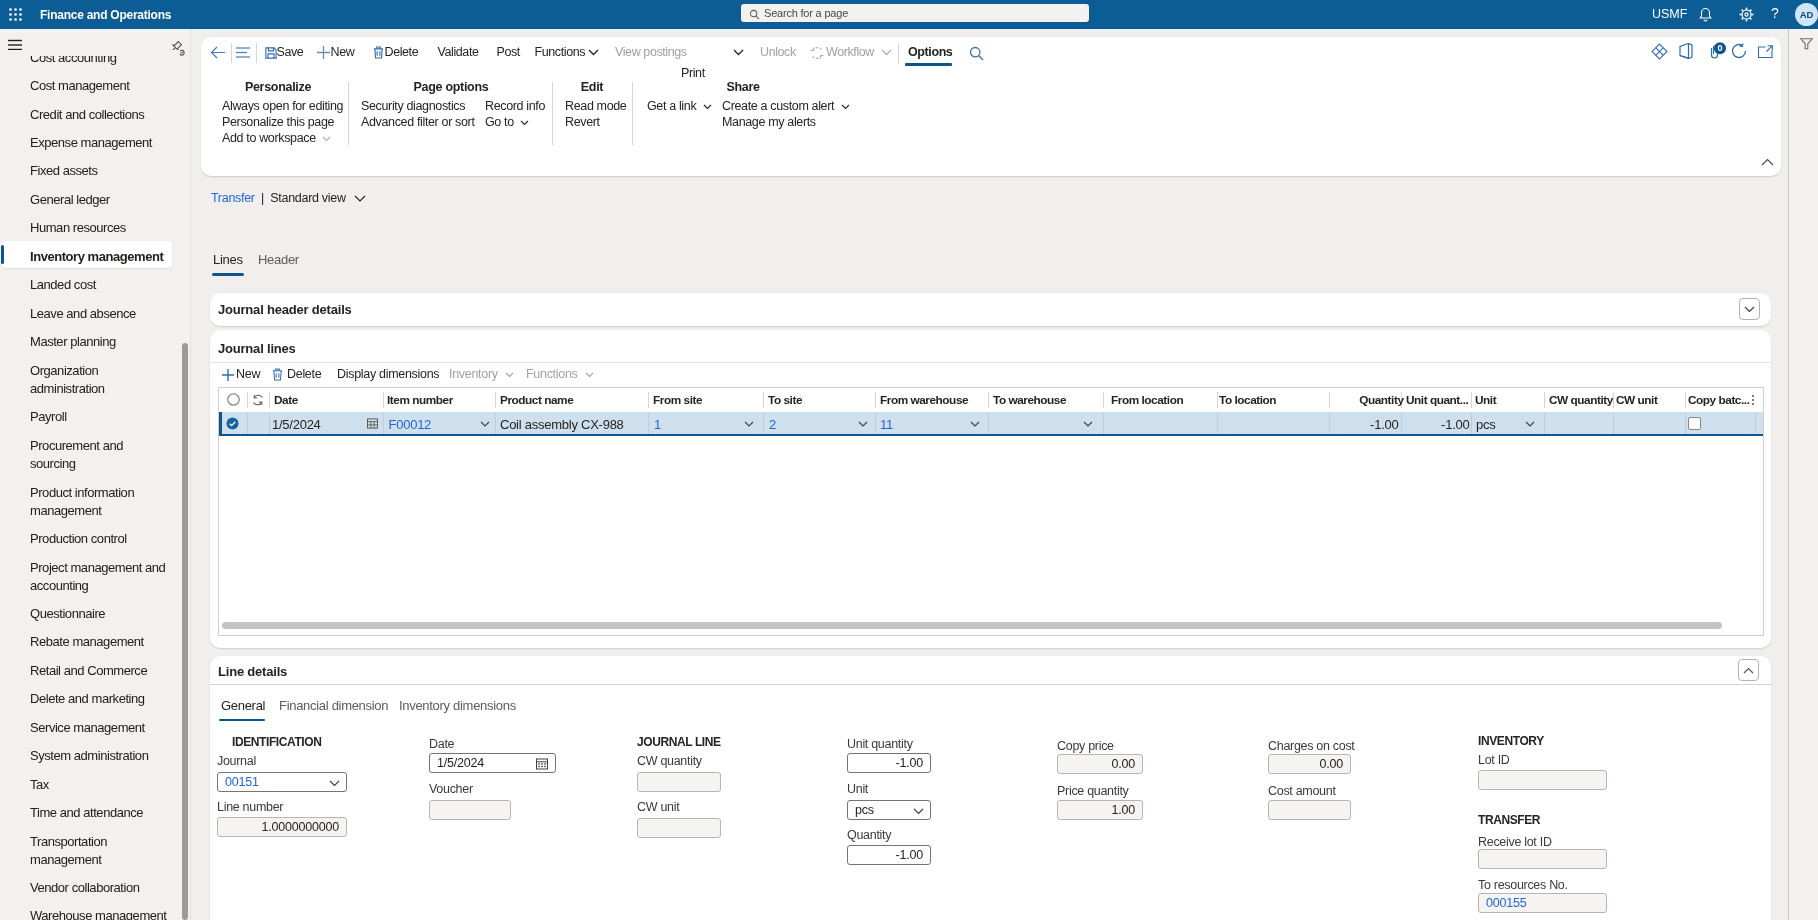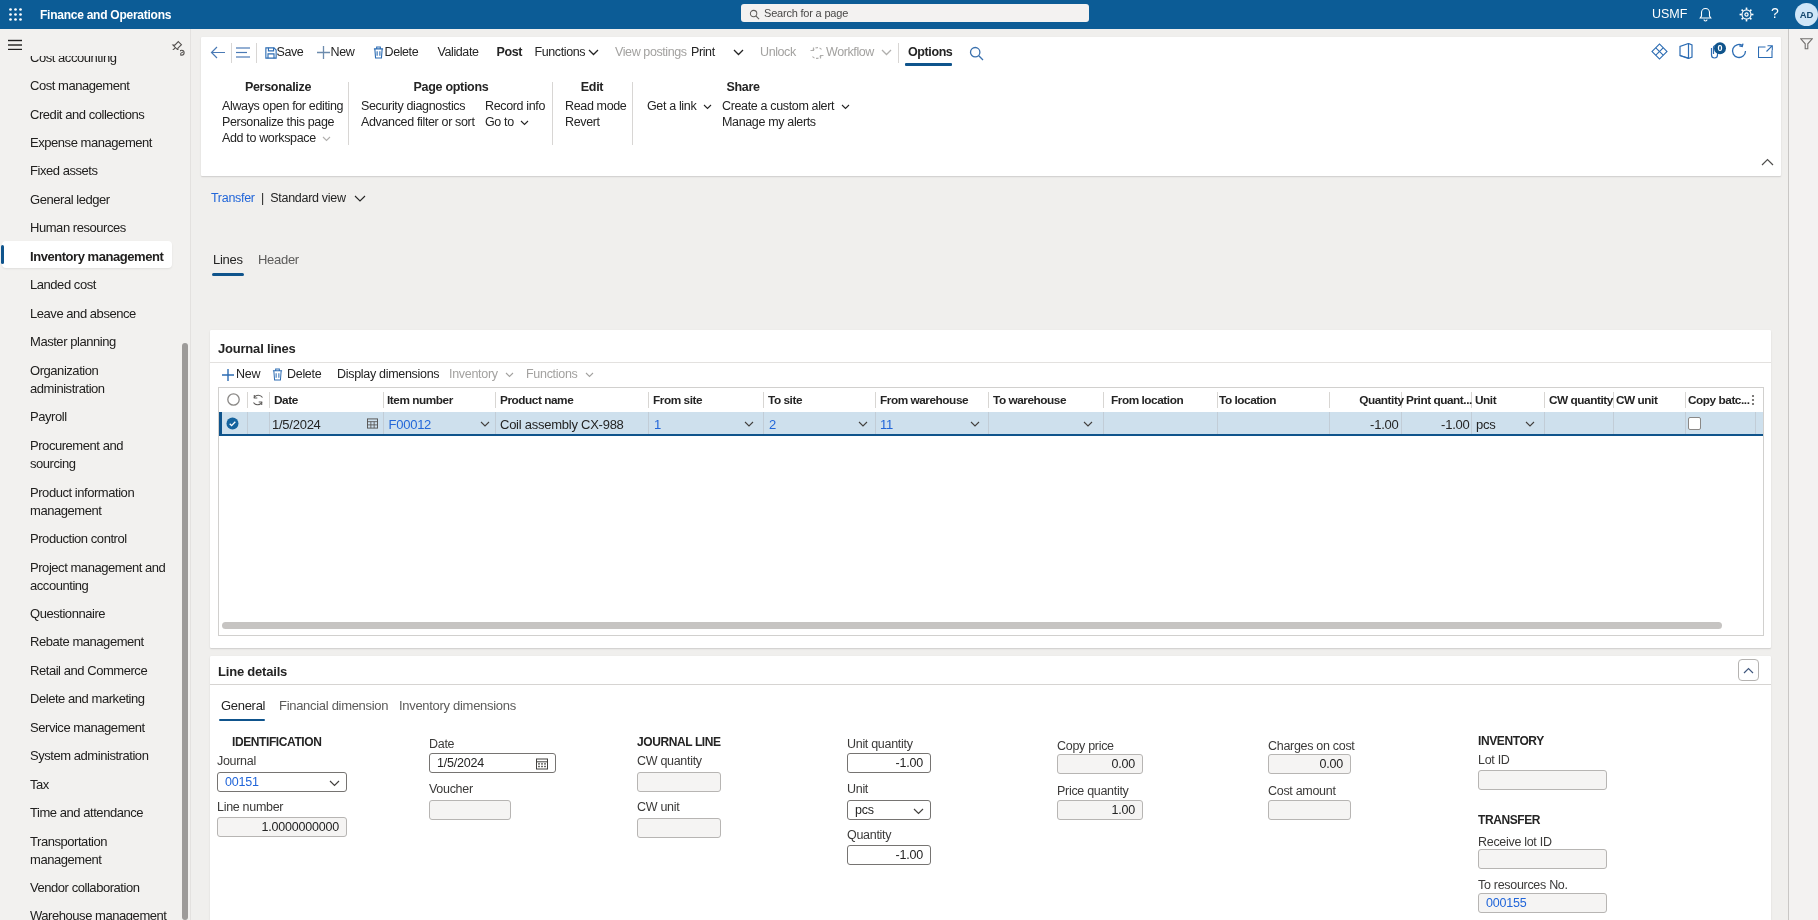--- a/index.html
+++ b/index.html
@@ -17,21 +17,21 @@
 
 #nav{position:absolute;left:0;top:29px;width:191px;height:891px;background:#f2f1ef;border-right:1px solid #e3e1df;overflow:hidden;}
 .navitem{position:absolute;left:30px;font-size:13px;color:#21201f;white-space:nowrap;letter-spacing:-0.45px;}
 #navsel{position:absolute;left:2px;top:212px;width:170px;height:27px;background:#fff;border-radius:4px;box-shadow:0 1px 2px rgba(0,0,0,.08);}
 #navbar{position:absolute;left:1px;top:216px;width:3px;height:19px;background:#0f548c;border-radius:2px;}
 #navthumb{position:absolute;left:182px;top:314px;width:6px;height:577px;background:#9d9b99;border-radius:3px;}
 
 #rail{position:absolute;left:1788px;top:29px;width:30px;height:891px;background:#f3f2f1;border-left:1px solid #c9c7c5;}
 
 #content{position:absolute;left:192px;top:29px;width:1596px;height:891px;background:#f0efed;}
-.card{position:absolute;background:#fff;border-radius:1px;box-shadow:0 1px 2px rgba(0,0,0,.09),0 0.5px 1px rgba(0,0,0,.06);}
+.card{position:absolute;background:#fff;border-radius:10px;box-shadow:0 1px 2px rgba(0,0,0,.09),0 0.5px 1px rgba(0,0,0,.06);}
 
 #ribbon{left:9px;top:8px;width:1580px;height:139px;}
 .rb1{position:absolute;top:8px;height:15px;line-height:15px;font-size:12.5px;letter-spacing:-0.4px;color:#242424;white-space:nowrap;}
 .gray{color:#a3a2a0;}
 .vsep{position:absolute;width:1px;background:#d8d6d4;}
 .grp-label{position:absolute;font-size:12.5px;font-weight:700;color:#242424;text-align:center;letter-spacing:-0.3px;}
 .grp-item{position:absolute;font-size:12.5px;color:#242424;white-space:nowrap;letter-spacing:-0.35px;}
 
 #crumb{position:absolute;left:19px;top:162px;font-size:12.5px;letter-spacing:-0.3px;color:#242424;}
 #crumb a{color:#2266d9;text-decoration:none;}
@@ -187,27 +187,27 @@
     <div class="rb1" style="left:75.5px;">Save</div>
     <svg class="abs" style="left:115.5px;top:9px" width="13" height="13" viewBox="0 0 13 13">
         <path d="M6.5 0v13M0 6.5h13" stroke="#6c8bad" stroke-width="1.3"></path>
       </svg>
     <div class="rb1" style="left:129.5px;">New</div>
     <svg class="abs" style="left:172px;top:9px" width="11" height="13" viewBox="0 0 12 14">
         <path d="M1 3h10M4 3V1h4v2M2 3l.8 10h6.4L10 3M4.5 5.5v5M7.5 5.5v5" fill="none" stroke="#2c6cb3" stroke-width="1.2"></path>
       </svg>
     <div class="rb1" style="left:183.5px;">Delete</div>
     <div class="rb1" style="left:236.5px;">Validate</div>
-    <div class="rb1" style="left:295.5px;font-weight:bold;">Post</div>
+    <div class="rb1" style="left:295.5px;">Post</div>
     <div class="rb1" style="left:333.5px;">Functions</div>
     <svg class="abs" style="left:387px;top:12px" width="11" height="7">
         <path d="M1 1l4.5 4.5L10 1" stroke="#242424" stroke-width="1.3" fill="none"></path>
       </svg>
     <div class="rb1 gray" style="left:414px;">View postings</div>
-    <div class="rb1" style="left:490px;">Print</div>
+    <div class="rb1" style="left:480px;margin-top:21px;">Print</div>
     <svg class="abs" style="left:532px;top:12px" width="11" height="7">
         <path d="M1 1l4.5 4.5L10 1" stroke="#242424" stroke-width="1.3" fill="none"></path>
       </svg>
     <div class="rb1 gray" style="left:559px;">Unlock</div>
     <svg class="abs" style="left:609px;top:9px" width="14" height="14" viewBox="0 0 14 14">
         <g stroke="#b0afad" stroke-width="1.2" fill="none">
           <path d="M11.5 3.5A5 5 0 0 0 3 4.5" stroke-dasharray="2.5 1.6"></path>
           <path d="M2.5 10.5A5 5 0 0 0 11 9.5" stroke-dasharray="2.5 1.6"></path>
           <path d="M3.5 1.5v3h-3M10.5 12.5v-3h3"></path>
         </g>
@@ -287,20 +287,28 @@
 </div>
   <div id="crumb"><a>Transfer</a>&nbsp;&nbsp;|&nbsp;&nbsp;Standard view
     <svg width="12" height="7" style="margin-left:5px">
         <path d="M1 1l5 5 5-5" stroke="#242424" stroke-width="1.1" fill="none"></path>
       </svg>
   </div>
   <div class="ptab" style="left:21px;font-weight:400;">Lines</div>
   <div class="ptab" style="left:66px;color:#5c5b5a;">Header</div>
   <div class="abs" style="left:20px;top:244px;width:32px;height:3px;background:#0f548c;border-radius:2px;"></div>
 
+  <div class="card" id="card1" style="left:18px;top:264px;width:1561px;height:33px;">
+    <div class="abs" style="left:8px;top:9px;font-weight:700;font-size:13px;letter-spacing:-0.2px;">Journal header details</div>
+    <div class="btn-chev" style="left:1529px;top:5px;">
+        <svg class="abs" style="left:4px;top:7px" width="11" height="7">
+          <path d="M1 1l4.5 4.5L10 1" stroke="#424140" stroke-width="1.2" fill="none"></path>
+        </svg>
+      </div>
+  </div>
 
   <div class="card" id="card2" style="left:18px;top:301px;width:1561px;height:318px;">
     <div class="abs" style="left:8px;top:11px;font-weight:700;font-size:13px;letter-spacing:-0.2px;">Journal lines</div>
     <div class="abs" style="left:0;top:32px;width:1561px;height:1px;background:#e3e1df;"></div>
 
     <svg class="abs" style="left:12px;top:39px" width="12" height="12" viewBox="0 0 12 12">
         <path d="M6 0v12M0 6h12" stroke="#2c6cb3" stroke-width="1.4"></path>
       </svg>
     <div class="abs" style="left:26px;top:37px;font-size:12.5px;letter-spacing:-0.3px;">New</div>
     <svg class="abs" style="left:62px;top:38px" width="11" height="13" viewBox="0 0 12 14">
@@ -337,21 +345,21 @@
     <div class="colsep" style="left:1475px;top:62px;height:16px;"></div>
     <div class="gh" style="left:64px;top:62.5px;">Date</div>
     <div class="gh" style="left:177px;top:62.5px;">Item number</div>
     <div class="gh" style="left:290px;top:62.5px;">Product name</div>
     <div class="gh" style="left:443px;top:62.5px;">From site</div>
     <div class="gh" style="left:558px;top:62.5px;">To site</div>
     <div class="gh" style="left:670px;top:62.5px;">From warehouse</div>
     <div class="gh" style="left:783px;top:62.5px;">To warehouse</div>
     <div class="gh" style="left:901px;top:62.5px;">From location</div>
     <div class="gh" style="left:1009px;top:62.5px;">To location</div>
-    <div class="gh" style="left:1196px;top:62.5px;">Print quant...</div>
+    <div class="gh" style="left:1196px;top:62.5px;">Unit quant...</div>
     <div class="gh" style="left:1265px;top:62.5px;">Unit</div>
     <div class="gh" style="left:1339px;top:62.5px;">CW quantity</div>
     <div class="gh" style="left:1406px;top:62.5px;">CW unit</div>
     <div class="gh" style="left:1478px;top:62.5px;">Copy batc...</div>
     <div class="gh" style="right:367.5px;left:auto;top:62.5px;">Quantity</div>
     <svg class="abs" style="left:16.5px;top:63px" width="13" height="13">
         <circle cx="6.5" cy="6.5" r="5.7" fill="none" stroke="#8a8886" stroke-width="1.3"></circle>
       </svg>
     <svg class="abs" style="left:42px;top:63.5px" width="12" height="12" viewBox="0 0 12 12">
         <g fill="none" stroke="#5f5d5b" stroke-width="1.1">

